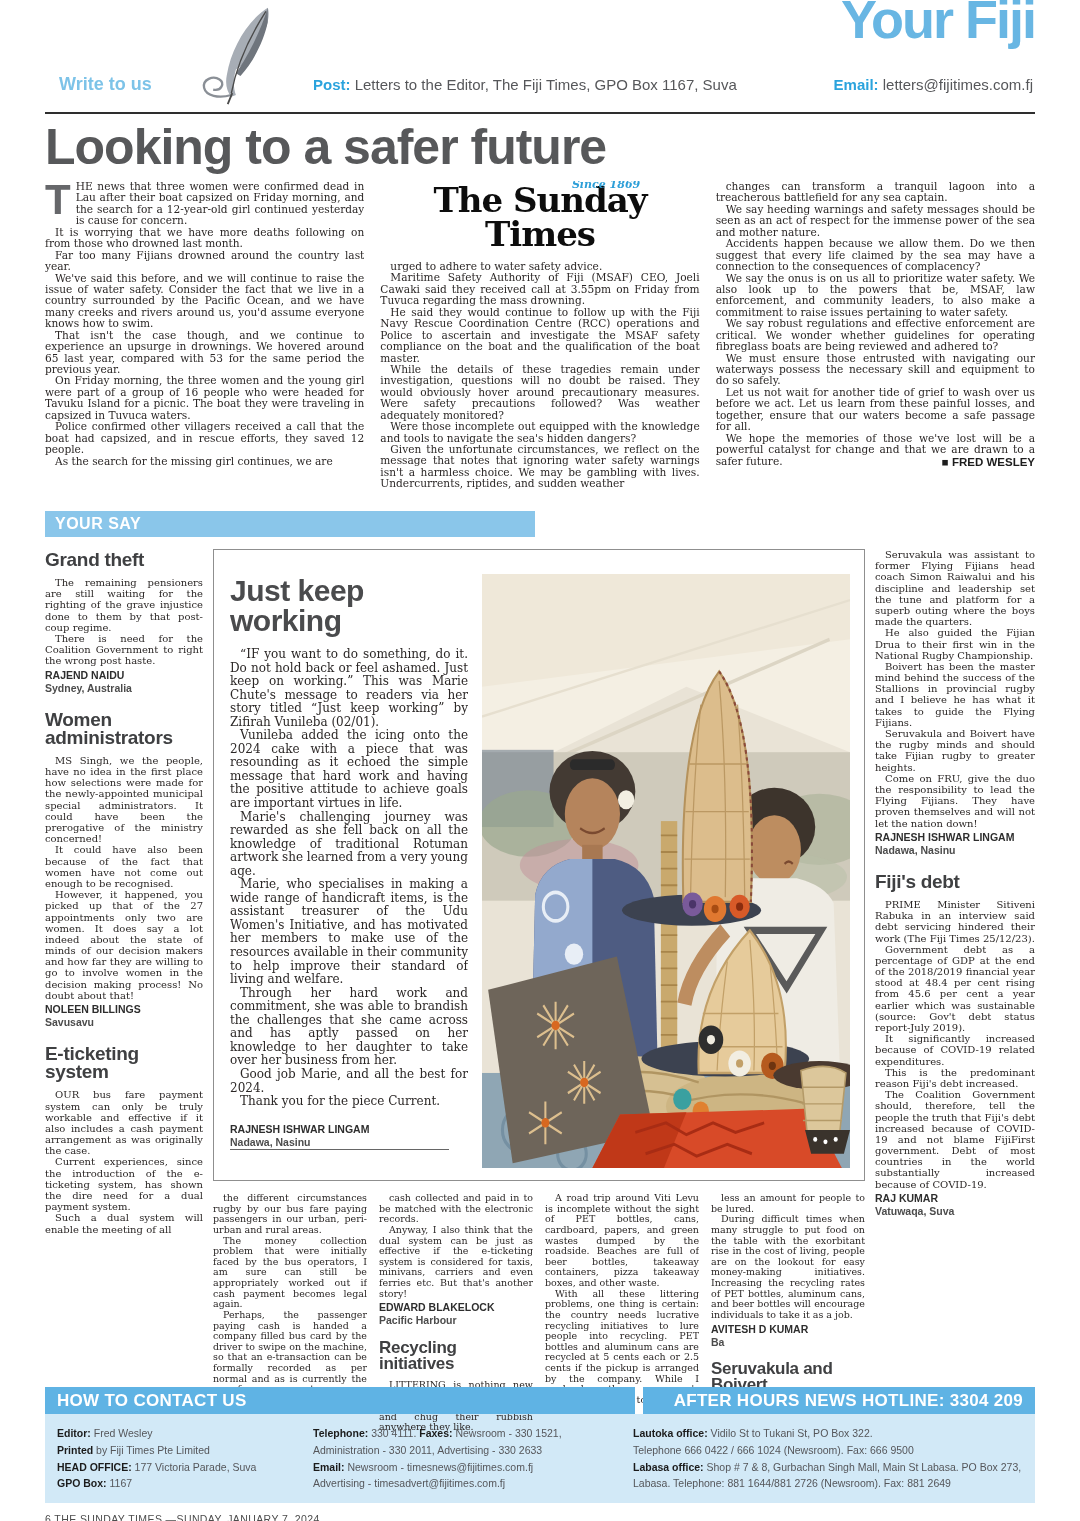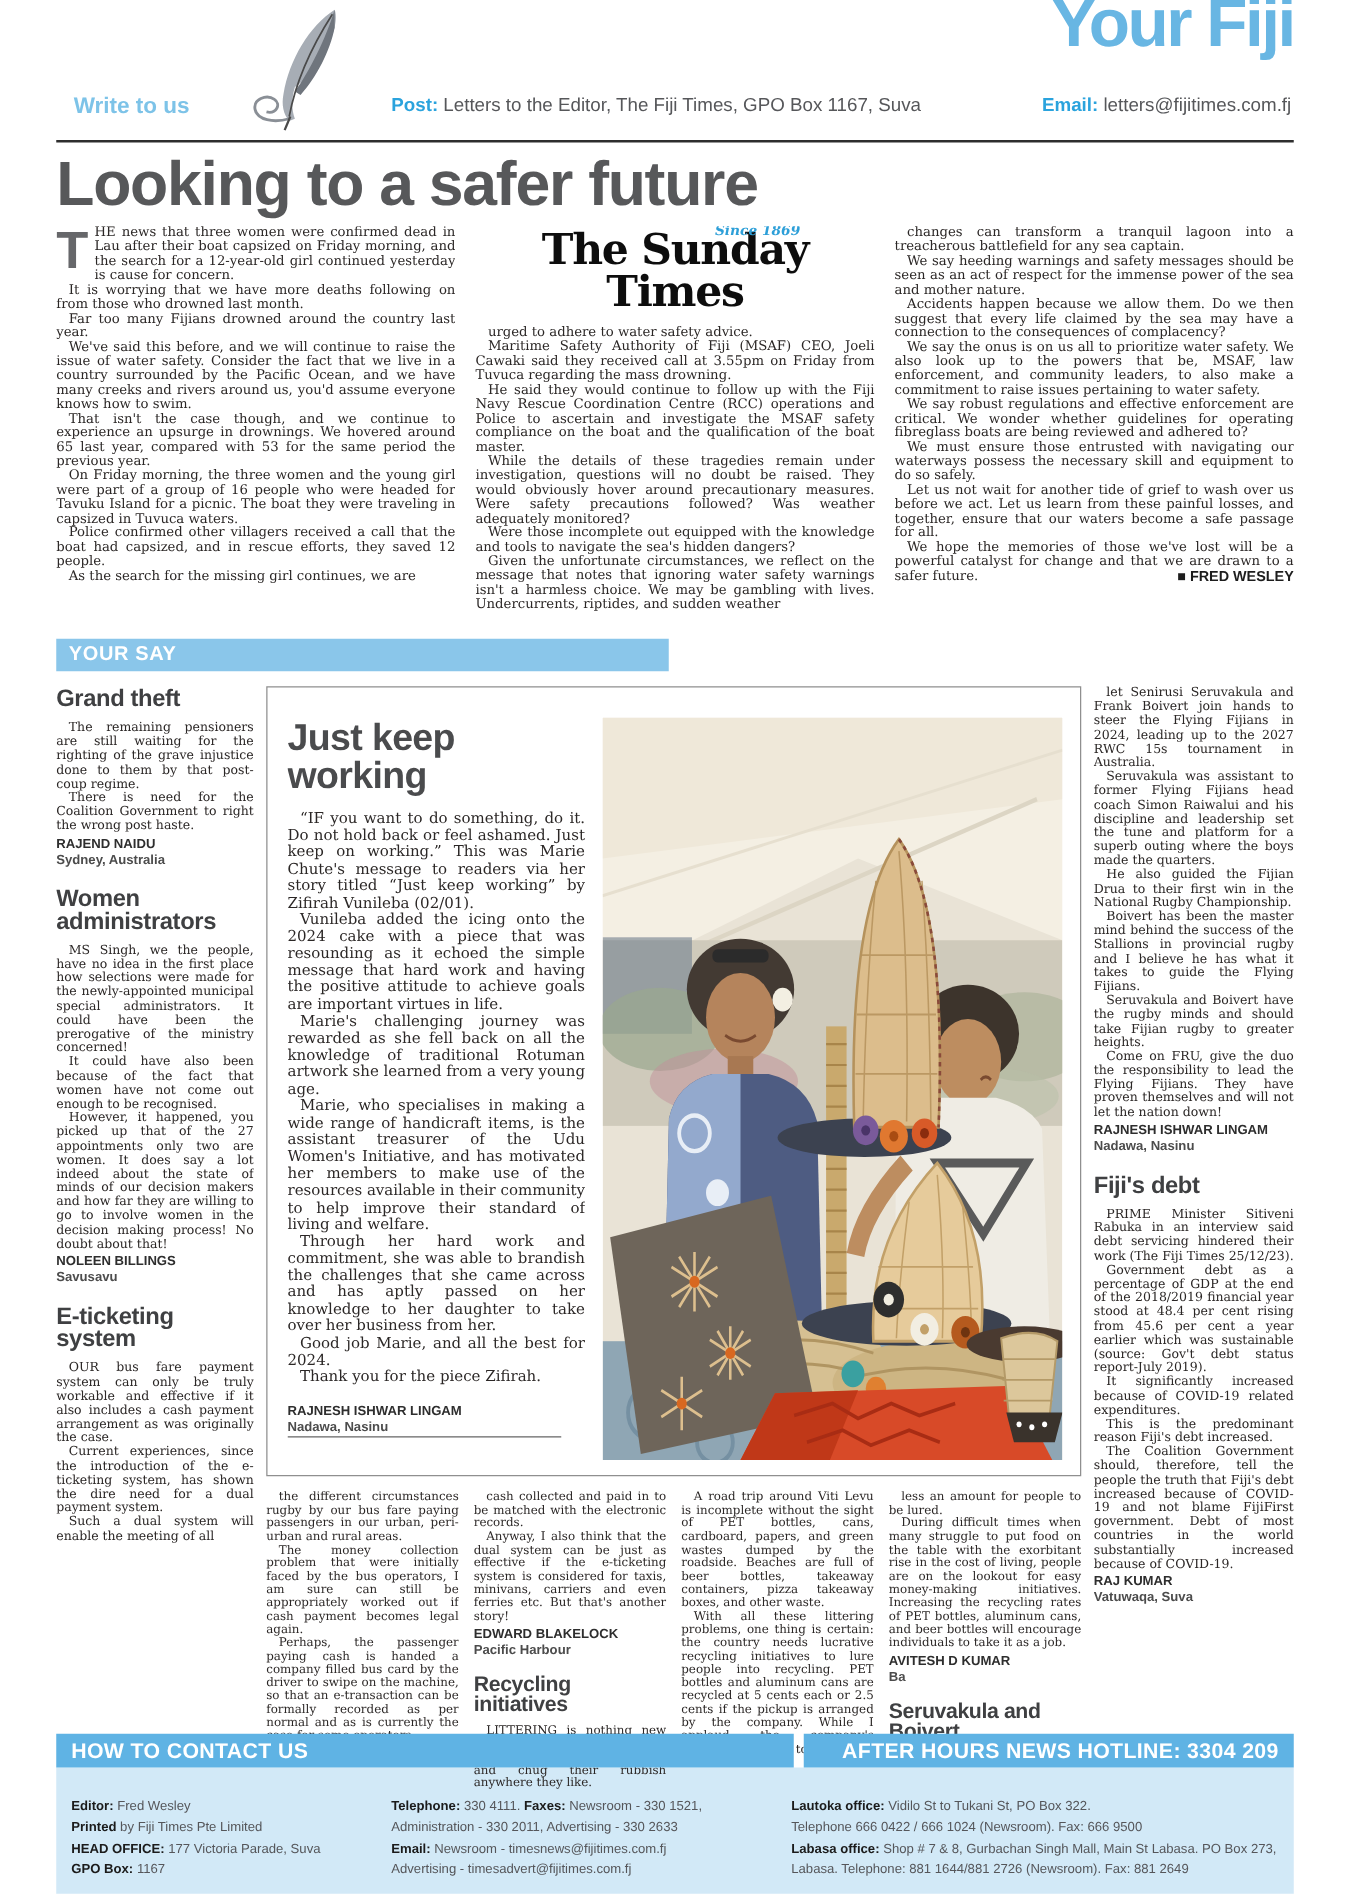--- a/index.html
+++ b/index.html
@@ -51,21 +51,21 @@
   
   .bottom-cols{display:grid;grid-template-columns:repeat(4,1fr);gap:12px;margin-top:12px;height:278px;overflow:hidden;}
   .bcol{overflow:hidden;}
   .bcol .bp{font-size:9.5px;line-height:1.12;}
   .bh{font:700 17px/0.95 "Liberation Sans",sans-serif;color:#3f4042;margin:12px 0 8px;letter-spacing:-.3px;}
   
   .footerbars{display:flex;gap:8px;margin-top:12px;}
   .fb{background:#5fb3e4;color:#fff;font:700 17px/27px "Liberation Sans",sans-serif;padding:0 12px;letter-spacing:.3px;}
   .fb.l{flex:0 0 566px;}
   .fb.r{flex:1;text-align:right;}
-  .fpanel{background:#d2e9f7;display:grid;grid-template-columns:248px 312px 1fr;gap:8px;padding:23px 12px 11px;}
+  .fpanel{background:#d2e9f7;display:grid;grid-template-columns:248px 312px 1fr;gap:8px;padding:11px 12px 11px;}
   .fcol{font:10.5px/1.6 "Liberation Sans",sans-serif;color:#55565a;}
   .fcol b{color:#1b1b1b;}
   .pageline{margin-top:10px;font:10.5px "Liberation Sans",sans-serif;color:#4c4c4c;letter-spacing:.4px;}
 </style>
 </head>
 <body>
 
 <div class="page">
 
   <header class="hdr">
@@ -162,21 +162,21 @@
       <div class="feature-box">
         <div class="ftext">
           <h2 class="ftitle">Just keep working</h2>
           <div>
               <p class="bp ind">“IF you want to do something, do it. Do not hold back or feel ashamed. Just keep on working.” This was Marie Chute's message to readers via her story titled “Just keep working” by Zifirah Vunileba (02/01).</p>
               <p class="bp ind">Vunileba added the icing onto the 2024 cake with a piece that was resounding as it echoed the simple message that hard work and having the positive attitude to achieve goals are important virtues in life.</p>
               <p class="bp ind">Marie's challenging journey was rewarded as she fell back on all the knowledge of traditional Rotuman artwork she learned from a very young age.</p>
               <p class="bp ind">Marie, who specialises in making a wide range of handicraft items, is the assistant treasurer of the Udu Women's Initiative, and has motivated her members to make use of the resources available in their community to help improve their standard of living and welfare.</p>
               <p class="bp ind">Through her hard work and commitment, she was able to brandish the challenges that she came across and has aptly passed on her knowledge to her daughter to take over her business from her.</p>
               <p class="bp ind">Good job Marie, and all the best for 2024.</p>
-              <p class="bp ind">Thank you for the piece Zifirah.</p>
+              <p class="bp ind">Thank you for the piece Current.</p>
             </div>
           <div class="sig fsig"><span>RAJNESH ISHWAR LINGAM</span><span class="loc">Nadawa, Nasinu</span></div>
           <div class="fspacer"></div>
           <hr class="cap-rule">
           <div class="caption">Marie Chute, left, with her sister during the Udu Women's Market Day in Suva.</div>
           <div class="credit">Picture: ZIFIRAH VUNILEBA</div>
         </div>
         <div class="photo">
           <svg viewBox="0 0 360 500" preserveAspectRatio="none">
             <rect width="360" height="500" fill="#e9e3d6"></rect>
@@ -313,21 +313,20 @@
             </div>
           <div class="sig"><span>AVITESH D KUMAR</span><span class="loc">Ba</span></div>
           <h3 class="bh">Seruvakula and Boivert</h3>
           <p class="bp ind">WOULDN'T it be nice to</p>
         </div>
       </div>
     </div>
 
     <aside class="rail right">
       <div>
-          <p class="bp ind">let Senirusi Seruvakula and Frank Boivert join hands to steer the Flying Fijians in 2024, leading up to the 2027 RWC 15s tournament in Australia.</p>
           <p class="bp ind">Seruvakula was assistant to former Flying Fijians head coach Simon Raiwalui and his discipline and leadership set the tune and platform for a superb outing where the boys made the quarters.</p>
           <p class="bp ind">He also guided the Fijian Drua to their first win in the National Rugby Championship.</p>
           <p class="bp ind">Boivert has been the master mind behind the success of the Stallions in provincial rugby and I believe he has what it takes to guide the Flying Fijians.</p>
           <p class="bp ind">Seruvakula and Boivert have the rugby minds and should take Fijian rugby to greater heights.</p>
           <p class="bp ind">Come on FRU, give the duo the responsibility to lead the Flying Fijians. They have proven themselves and will not let the nation down!</p>
         </div>
       <div class="sig"><span>RAJNESH ISHWAR LINGAM</span><span class="loc">Nadawa, Nasinu</span></div>
       <h3 class="lh">Fiji's debt</h3>
       <div>
           <p class="bp ind">PRIME Minister Sitiveni Rabuka in an interview said debt servicing hindered their work (The Fiji Times 25/12/23).</p>

